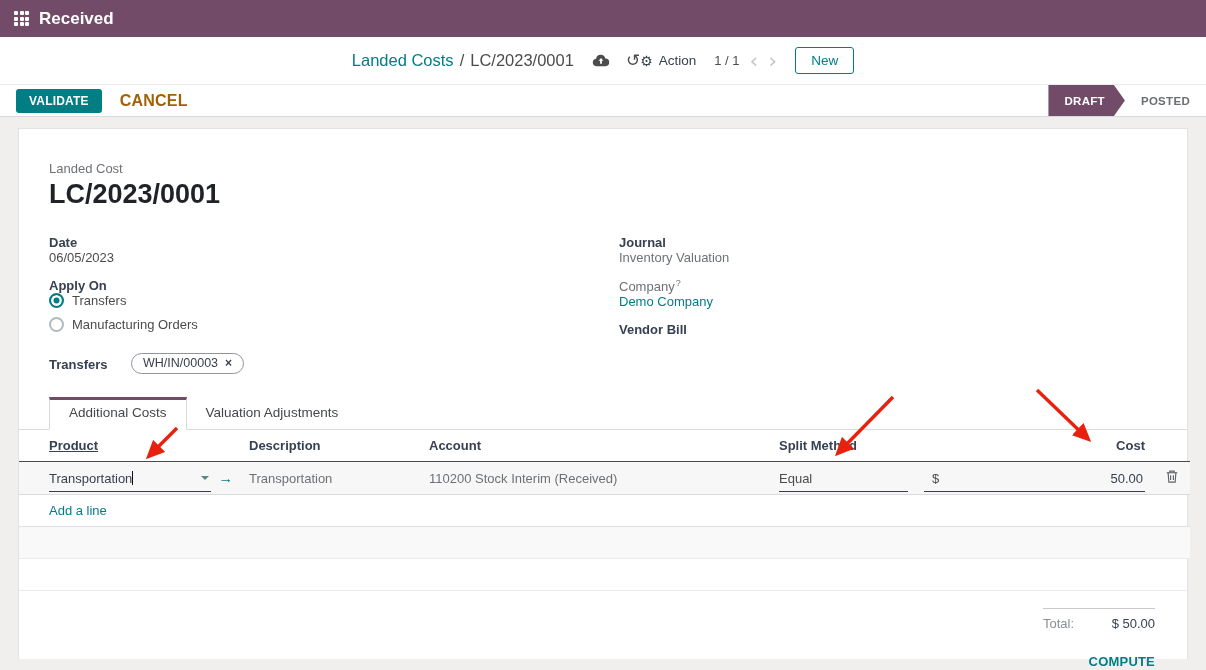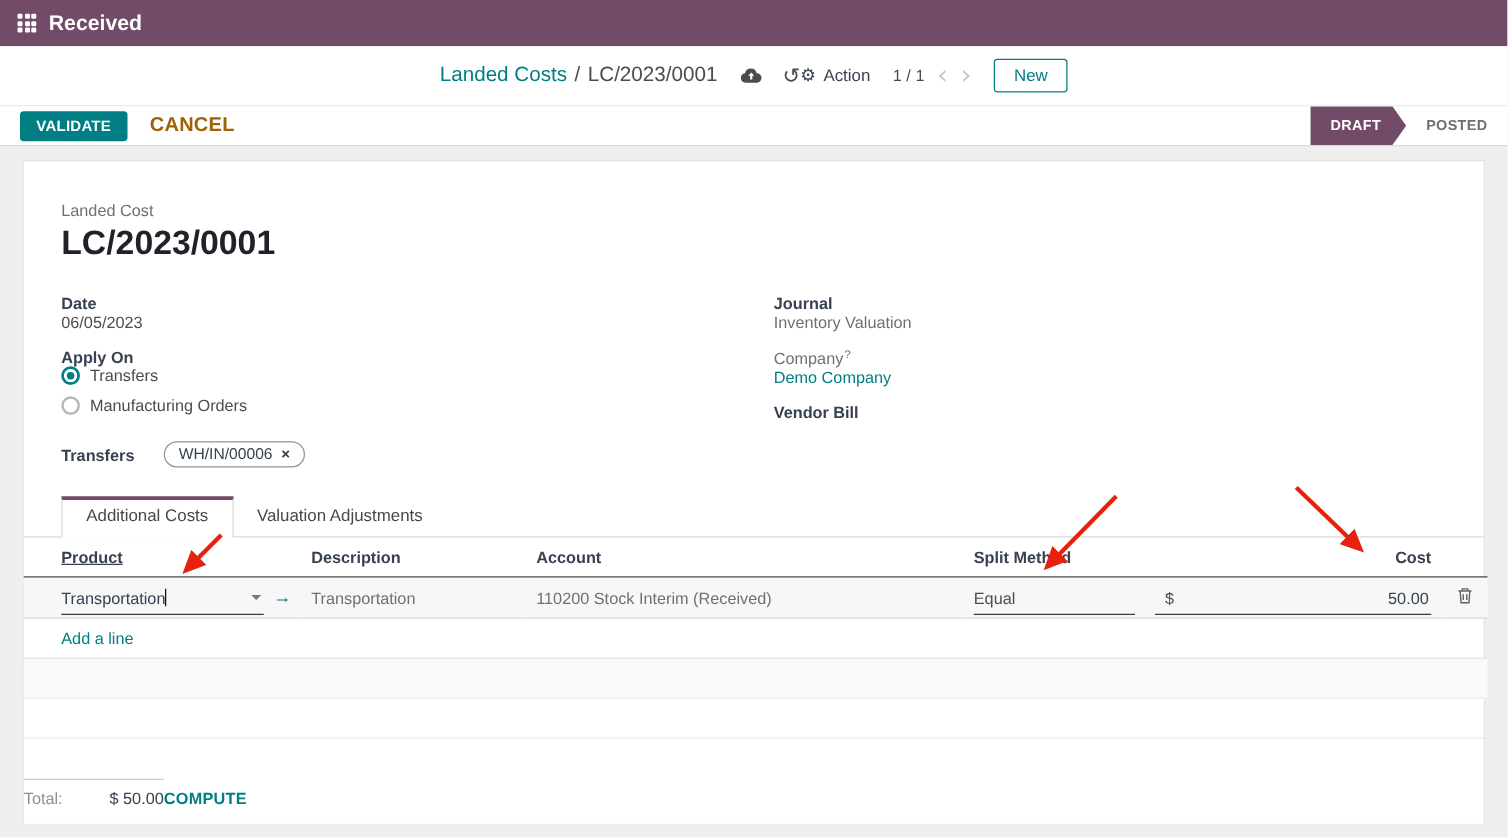--- a/index.html
+++ b/index.html
@@ -102,21 +102,21 @@
   .money-val { color:#374151; }
   td.cell-trash { text-align:center; }
   .trash-btn { cursor:pointer; display:inline-flex; }
   tr.add-line-row td { border-top:1px solid #d9dbde; border-bottom:1px solid #dee2e6; padding:8px 8px 8px 30px; }
   .add-line { color:#017E84; cursor:pointer; }
   tr.empty-row td { height:32px; border-bottom:1px solid #e9ecef; }
   tr.empty-row.striped td { background:#f9f9f9; }
   tr.table-end td { border-top:1px solid #dfe1e4; height:0; }
 
   
-  .totals-zone { display:flex; flex-direction:row; align-items:flex-end; padding-right:32px; margin-top:17px; }
+  .totals-zone { display:flex; flex-direction:column; align-items:flex-end; padding-right:32px; margin-top:17px; }
   .total-box { width:112px; border-top:1px solid #c8cacc; padding-top:7px; display:flex; justify-content:space-between; }
   .total-label { color:#8a8f94; }
   .total-value { color:#374151; }
   .btn-compute { margin-top:23px; background:none; border:none; color:#017E84; font-weight:bold; font-size:13px; cursor:pointer; letter-spacing:.2px; }
 
   
   .annotations { position:absolute; left:0; top:0; width:1206px; height:670px; pointer-events:none; z-index:50; }
 </style>
 </head>
 <body>
@@ -216,21 +216,21 @@
         <div class="field-row">
           <span class="field-label wide">Vendor Bill</span>
           <span class="field-value"></span>
         </div>
       </div>
     </div>
 
     <div class="transfers-row">
       <span class="field-label">Transfers</span>
       <span class="tag-pill">
-        <span>WH/IN/00006</span>
+        <span>WH/IN/00003</span>
         <span class="tag-remove">×</span>
       </span>
     </div>
 
     <div class="tab-bar">
       <span class="tab active">Additional Costs</span>
       <span class="tab">Valuation Adjustments</span>
     </div>
 
     <table class="lines">

